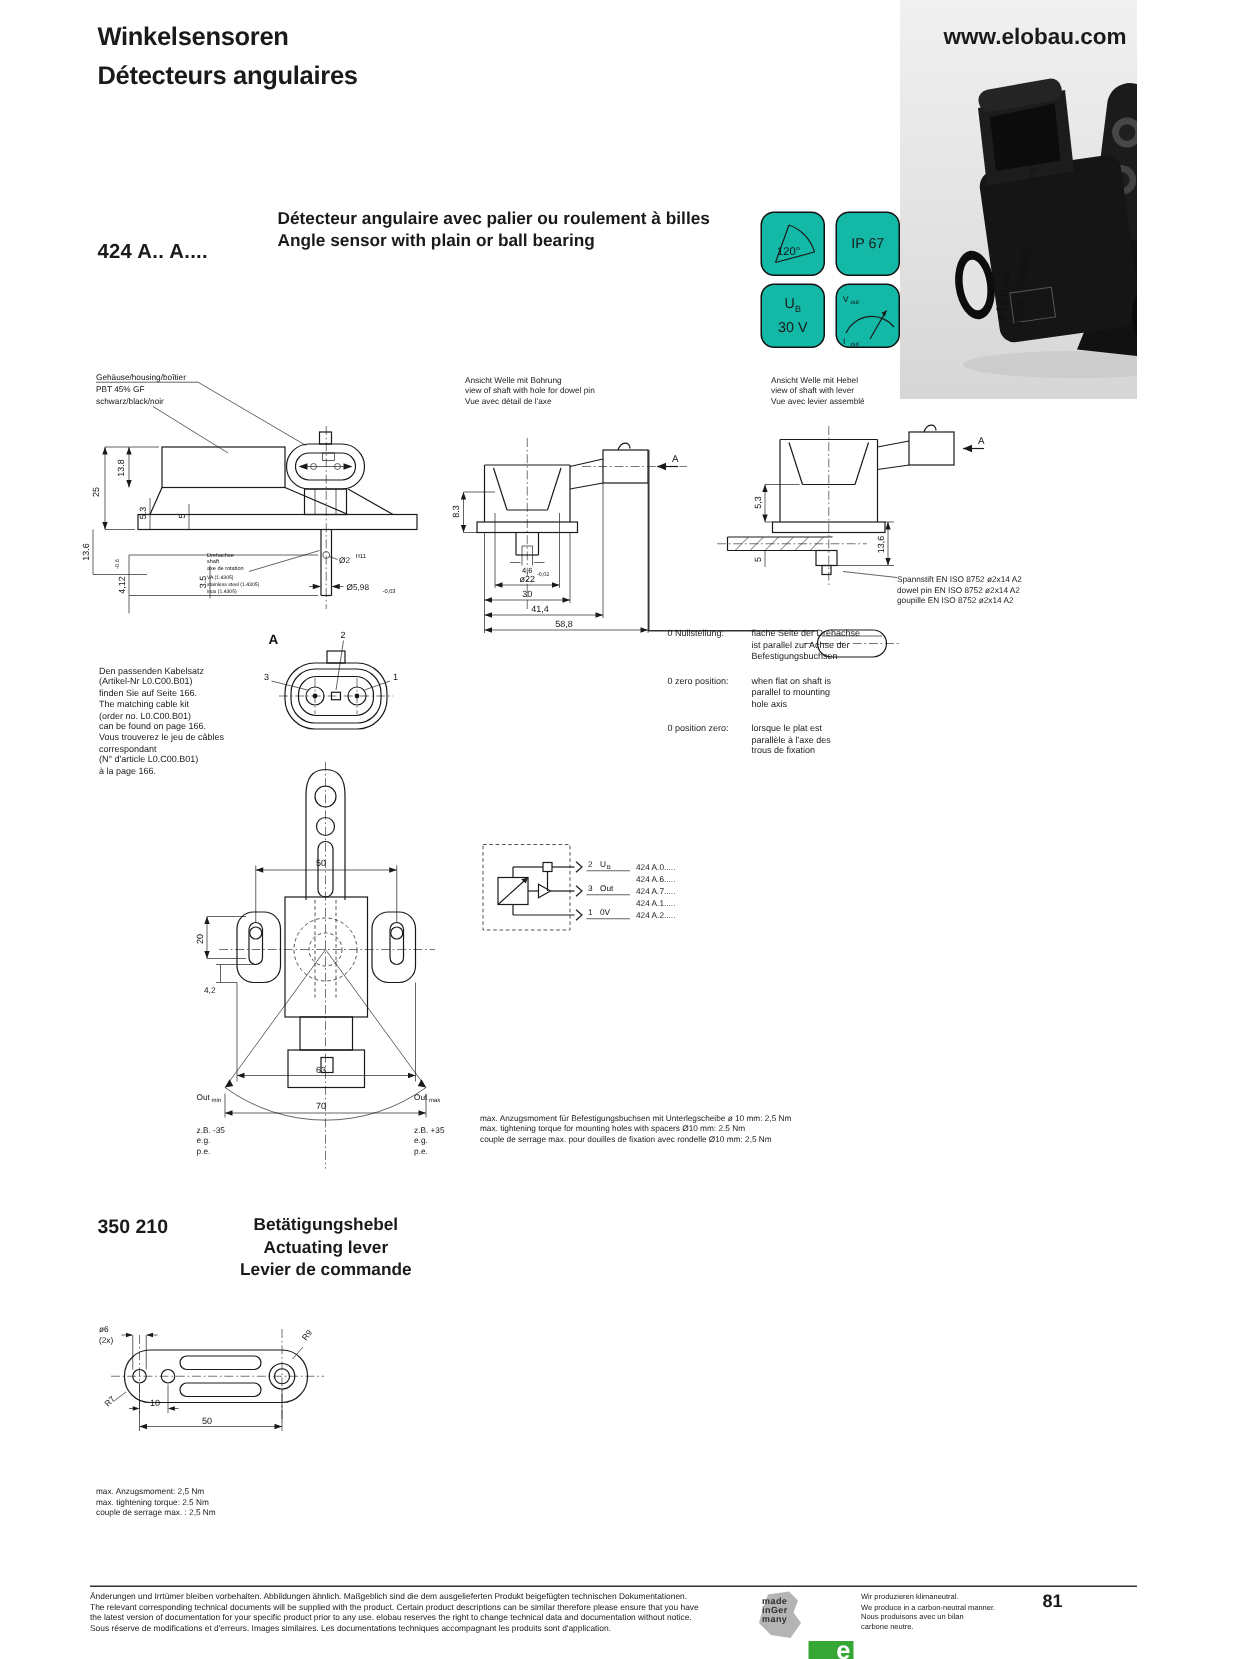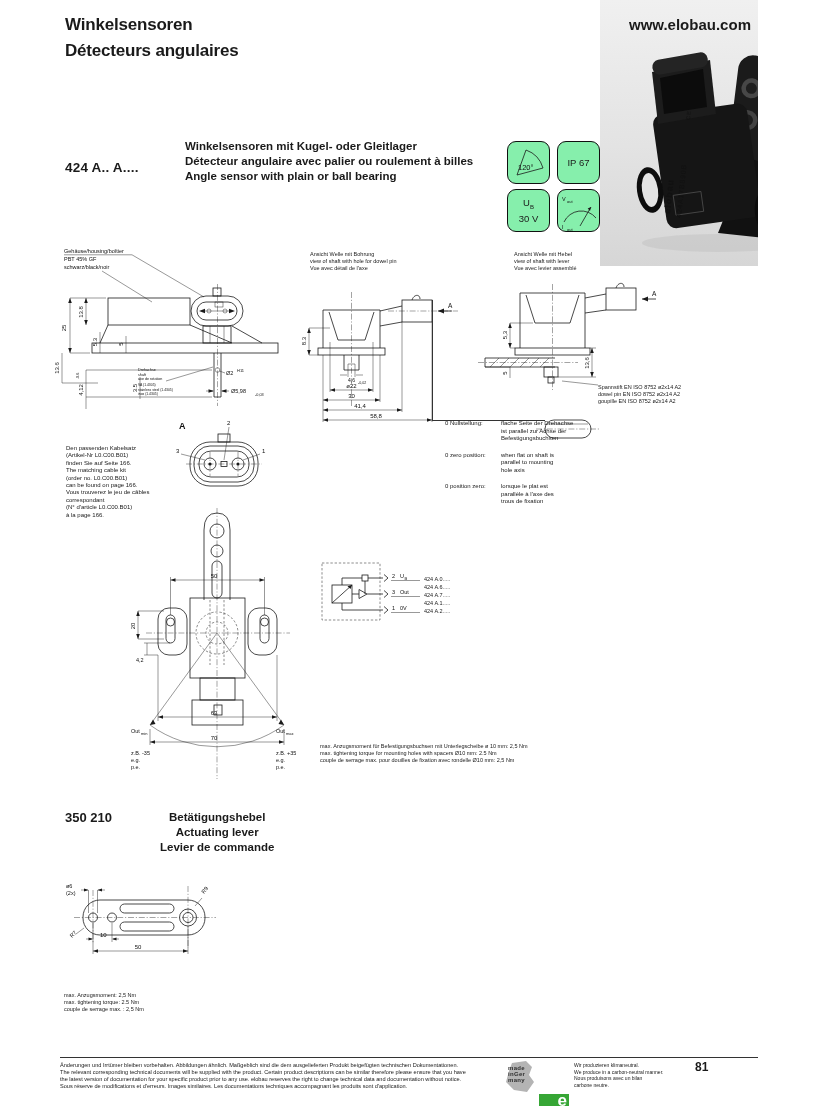--- a/index.html
+++ b/index.html
@@ -13,21 +13,21 @@
   
   .title-line { font-size:17px; font-weight:bold; line-height:26px; letter-spacing:-0.2px; }
   .website { font-size:15px; font-weight:bold; }
 
   
   .prod-code { font-size:13.5px; font-weight:bold; letter-spacing:0.2px; }
   .prod-desc { font-size:11.5px; font-weight:bold; line-height:15px; }
 
   
   .badges { display:grid; grid-template-columns:43px 43px; grid-template-rows:43px 43px; column-gap:7px; row-gap:5px; }
-  .badge { border:1.6px solid #111; border-radius:9px; display:flex; align-items:center; justify-content:center; flex-direction:column; background:#86efac; }
+  .badge { border:1.6px solid #111; border-radius:9px; display:flex; align-items:center; justify-content:center; flex-direction:column; background:#14b8a6; }
   .badge-text { font-size:9.5px; }
   .ub-line { font-size:9.5px; line-height:11px; text-align:center; }
   .ub-line sub { font-size:6px; }
 
   
   .photo-bg { background:linear-gradient(180deg,#f0f0f0 0%,#e3e3e3 55%,#d6d6d6 100%); }
 
   
   .t6  { font-size:6px;   line-height:7.4px; }
   .t55 { font-size:5.5px; line-height:7px; }
@@ -99,21 +99,20 @@
   </div>
 
   <div class="abs" style="left:65px; top:12px;">
     <div class="title-line">Winkelsensoren</div>
     <div class="title-line">Détecteurs angulaires</div>
   </div>
   <div class="abs website" style="left:629px; top:16px;">www.elobau.com</div>
 
   <div class="abs prod-code" style="left:65px; top:141px;margin-top:19px;">424 A.. A....</div>
   <div class="abs" style="left:185px; top:139px;">
-    <div class="prod-desc">Winkelsensoren mit Kugel- oder Gleitlager</div>
     <div class="prod-desc">Détecteur angulaire avec palier ou roulement à billes</div>
     <div class="prod-desc">Angle sensor with plain or ball bearing</div>
   </div>
 
   <div class="abs badges" style="left:507px; top:141px;">
     <div class="badge">
       <svg width="40" height="40" viewBox="0 0 40 40">
         <path class="ln" d="M8,32 L17,7"></path>
         <path class="ln" d="M8,32 L34,25"></path>
         <path class="ln" d="M17,7 A 27 27 0 0 1 34,25"></path>

